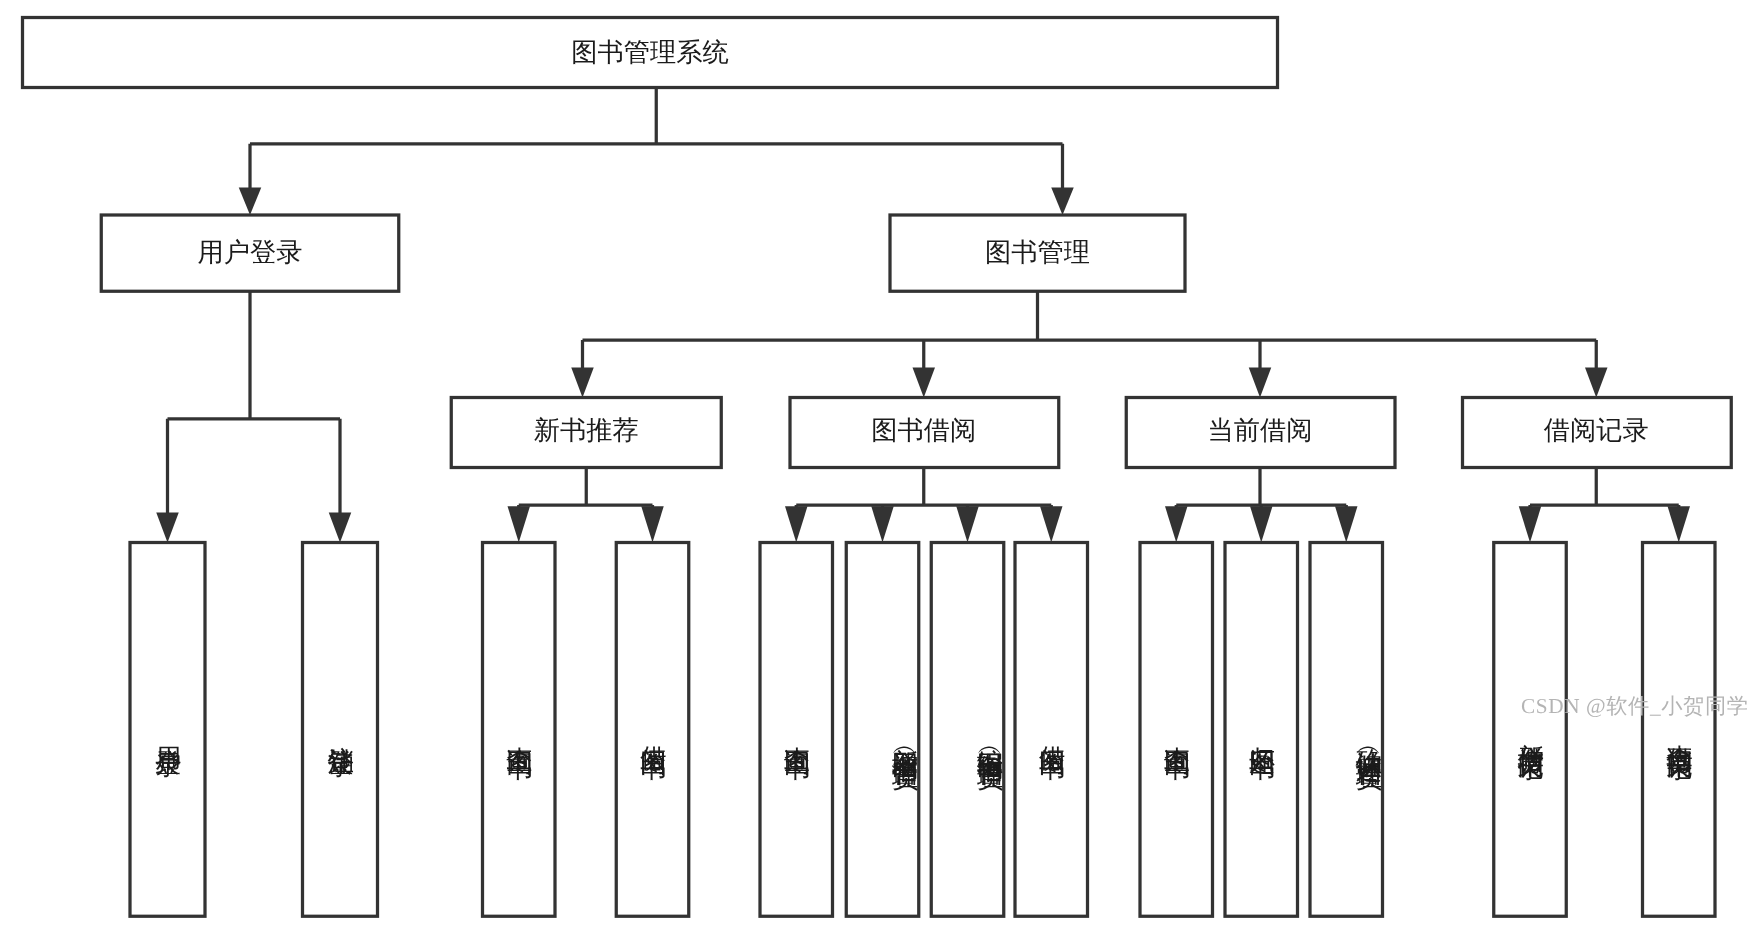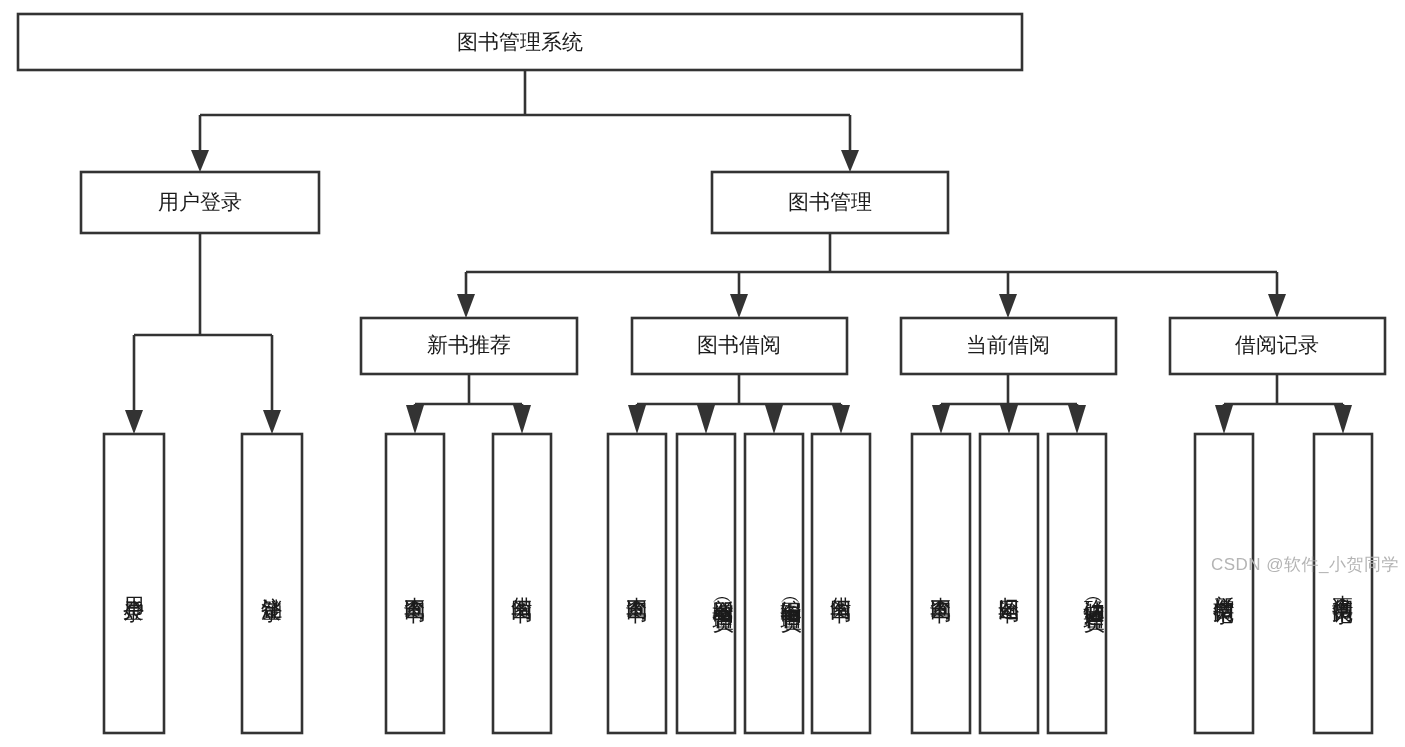--- a/index.html
+++ b/index.html
@@ -61,21 +61,21 @@
     line-height: 1.12;
     color: #1b1b1b;
     letter-spacing: 2px;
     white-space: nowrap;
     pointer-events: none;
   }
   .watermark {
     position: absolute;
     right: 6px;
     bottom: 4px;
-    font-family: Liberation Sans, sans-serif;
+    font-family: Liberation Serif, serif;
     font-size: 17px;
     color: #b4b4b4;
     white-space: nowrap;
     letter-spacing: 0.5px;
   }
 </style>
 </head>
 <body>
 
 <div id="diagram-root">

